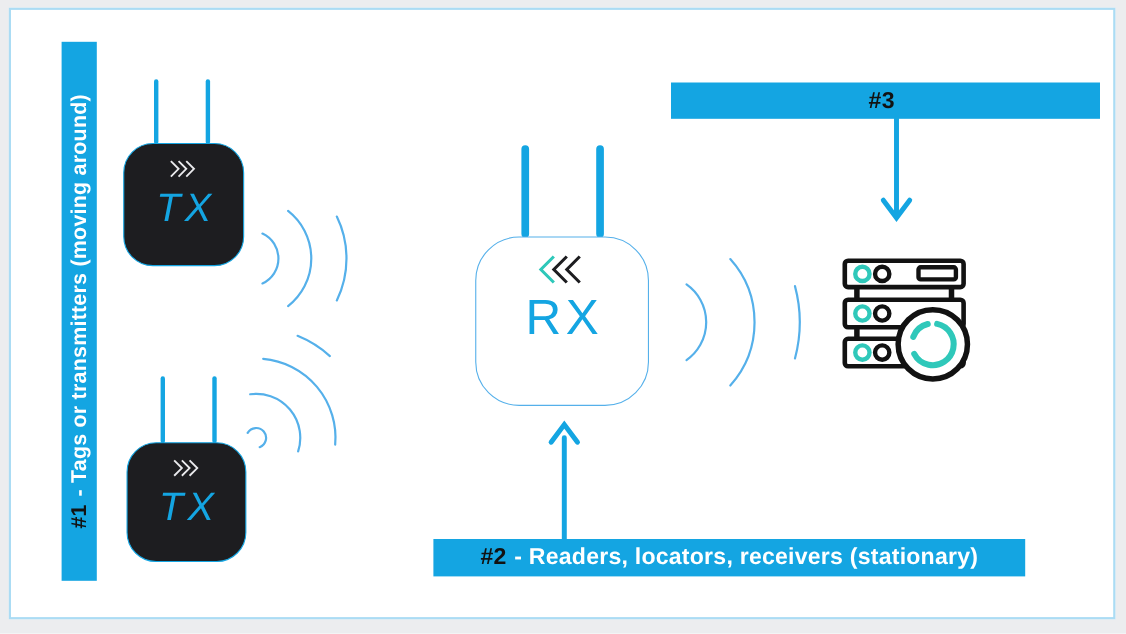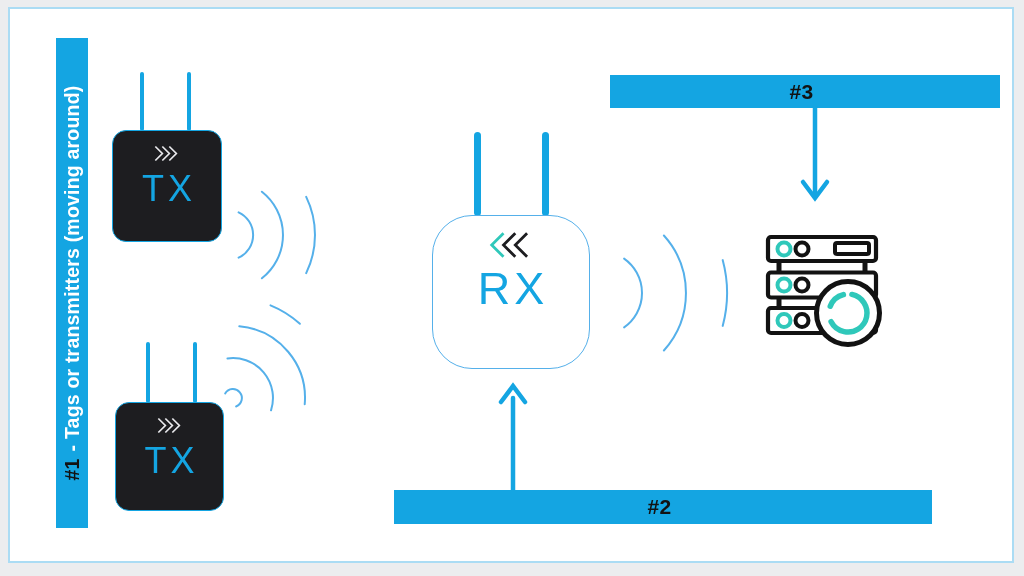--- a/index.html
+++ b/index.html
@@ -36,22 +36,22 @@
   }
   .hlabel.l3{left:610px;top:75px;width:390px;height:33px;}
   .hlabel.l2{left:394px;top:490px;width:538px;height:34px;}
   .num{color:#121212;margin-right:7px;}
   .txt{color:#ffffff;}
   
   .tx-body{
     position:absolute;
     background:var(--dark,#1d1d20);
     border:1.5px solid var(--cyan,#14a5e2);
-    border-radius:14px;box-sizing:border-box;
-    display:flex;flex-direction:column;align-items:center;
+    border-radius:27px;box-sizing:border-box;
+    display:flex;flex-direction:column;align-items:center;font-style:italic;
   }
   .tx1 .tx-body{left:112px;top:130px;width:110px;height:112px;}
   .tx2 .tx-body{left:115px;top:402px;width:109px;height:109px;}
   .antenna{
     position:absolute;width:4px;background:var(--cyan,#14a5e2);border-radius:2px;
   }
   .tx1 .antenna{height:59px;top:72px;}
   .tx1 .antenna.a1{left:140px;} .tx1 .antenna.a2{left:187px;}
   .tx2 .antenna{height:61px;top:342px;}
   .tx2 .antenna.a1{left:146px;} .tx2 .antenna.a2{left:193px;}
@@ -185,19 +185,20 @@
 </div>
 <svg class="abs" style="left:799px;top:106px;" width="32" height="100" viewBox="0 0 32 100">
   <g fill="none" stroke="#14a5e2" stroke-width="4.5" stroke-linecap="round">
     <line x1="16" y1="2" x2="16" y2="88"></line>
     <polyline points="4,76 16,92 28,76"></polyline>
   </g>
 </svg>
 
 <div class="abs hlabel l2">
   <span class="num">#2</span>
+  <span class="txt">- Readers, locators, receivers (stationary)</span>
 </div>
 <svg class="abs" style="left:497px;top:380px;" width="32" height="110" viewBox="0 0 32 110">
   <g fill="none" stroke="#14a5e2" stroke-width="4.5" stroke-linecap="round">
     <line x1="16" y1="110" x2="16" y2="18"></line>
     <polyline points="4,22 16,6 28,22"></polyline>
   </g>
 </svg>
 
 </body></html>

